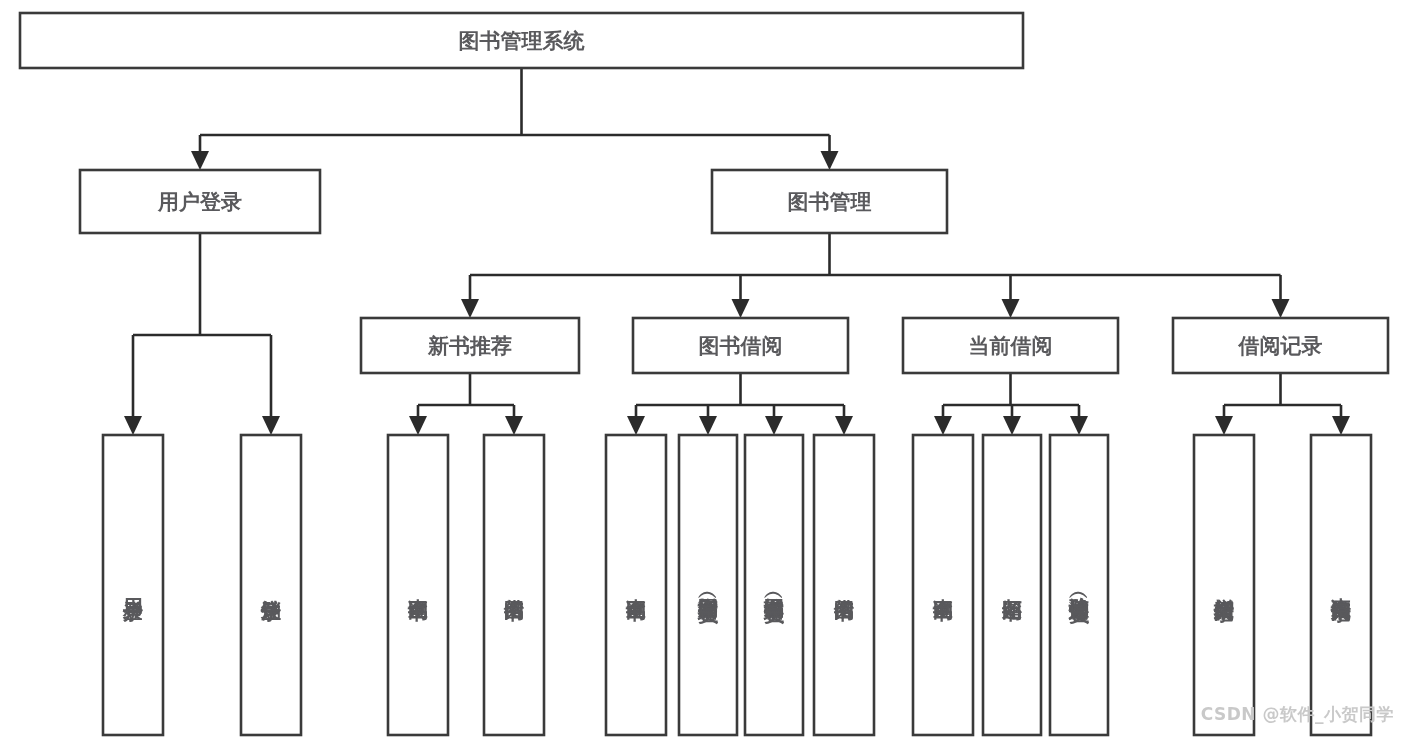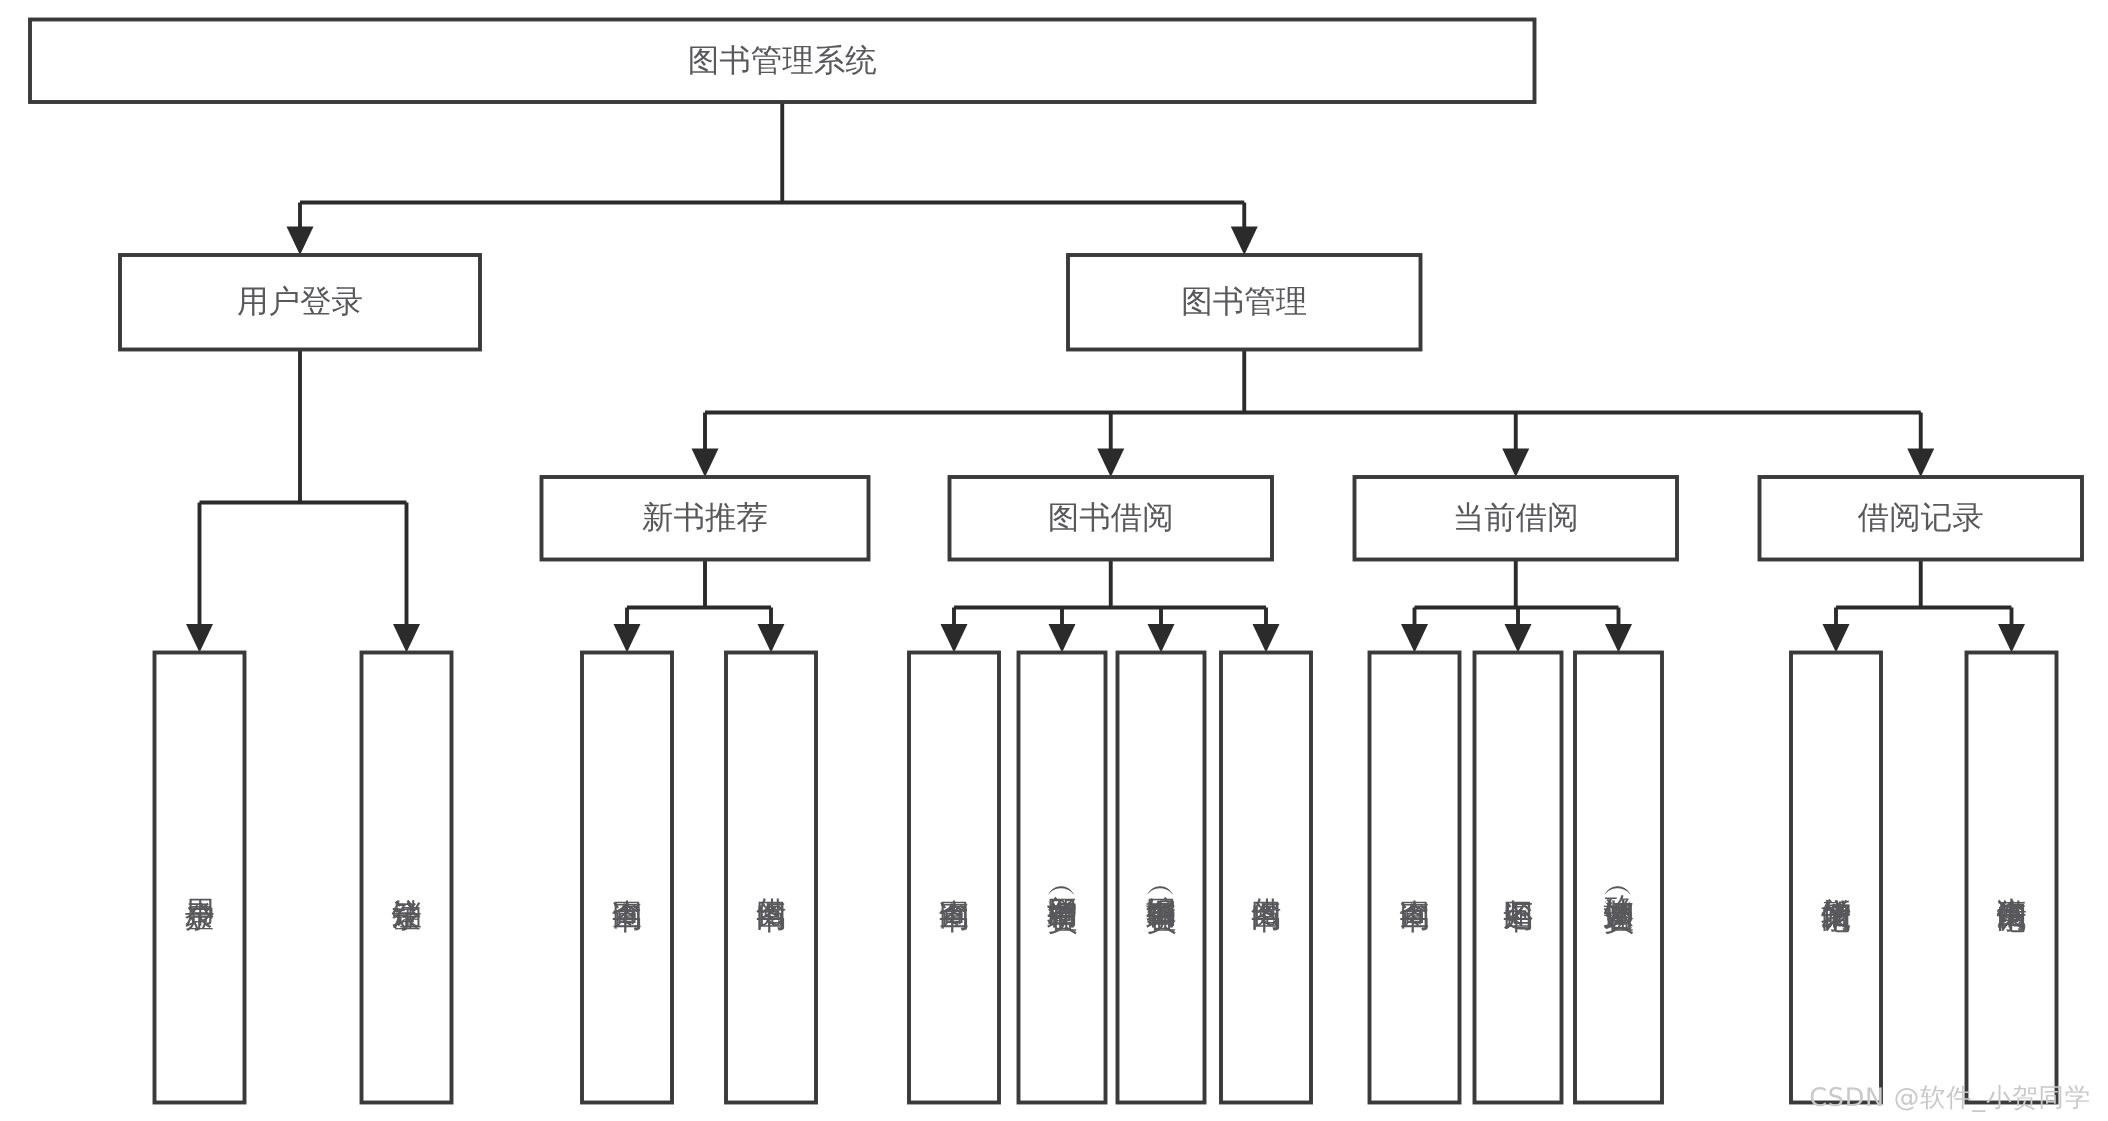--- a/index.html
+++ b/index.html
@@ -13,20 +13,21 @@
     height: 747px;
     font-family: "DejaVu Sans", "Liberation Sans", sans-serif;
     overflow: hidden;
     position: relative;
   }
   #diagram-root {
     position: relative;
     width: 1402px;
     height: 747px;
     background: #ffffff;
+    font-weight: bold;
   }
   svg.diagram-canvas {
     position: absolute;
     left: 0;
     top: 0;
     width: 1405px;
     height: 747px;
     display: block;
   }
   .node-box {
@@ -65,21 +66,21 @@
     white-space: nowrap;
     display: flex;
     align-items: center;
     justify-content: center;
     pointer-events: none;
     user-select: none;
   }
   .watermark {
     position: absolute;
     right: 8px;
-    bottom: 4px;
+    bottom: 21px;
     color: #c9c9c9;
     font-size: 17px;
     font-family: "DejaVu Sans", "Liberation Sans", sans-serif;
     letter-spacing: 0.5px;
     white-space: nowrap;
     user-select: none;
   }
 </style>
 </head>
 <body>

